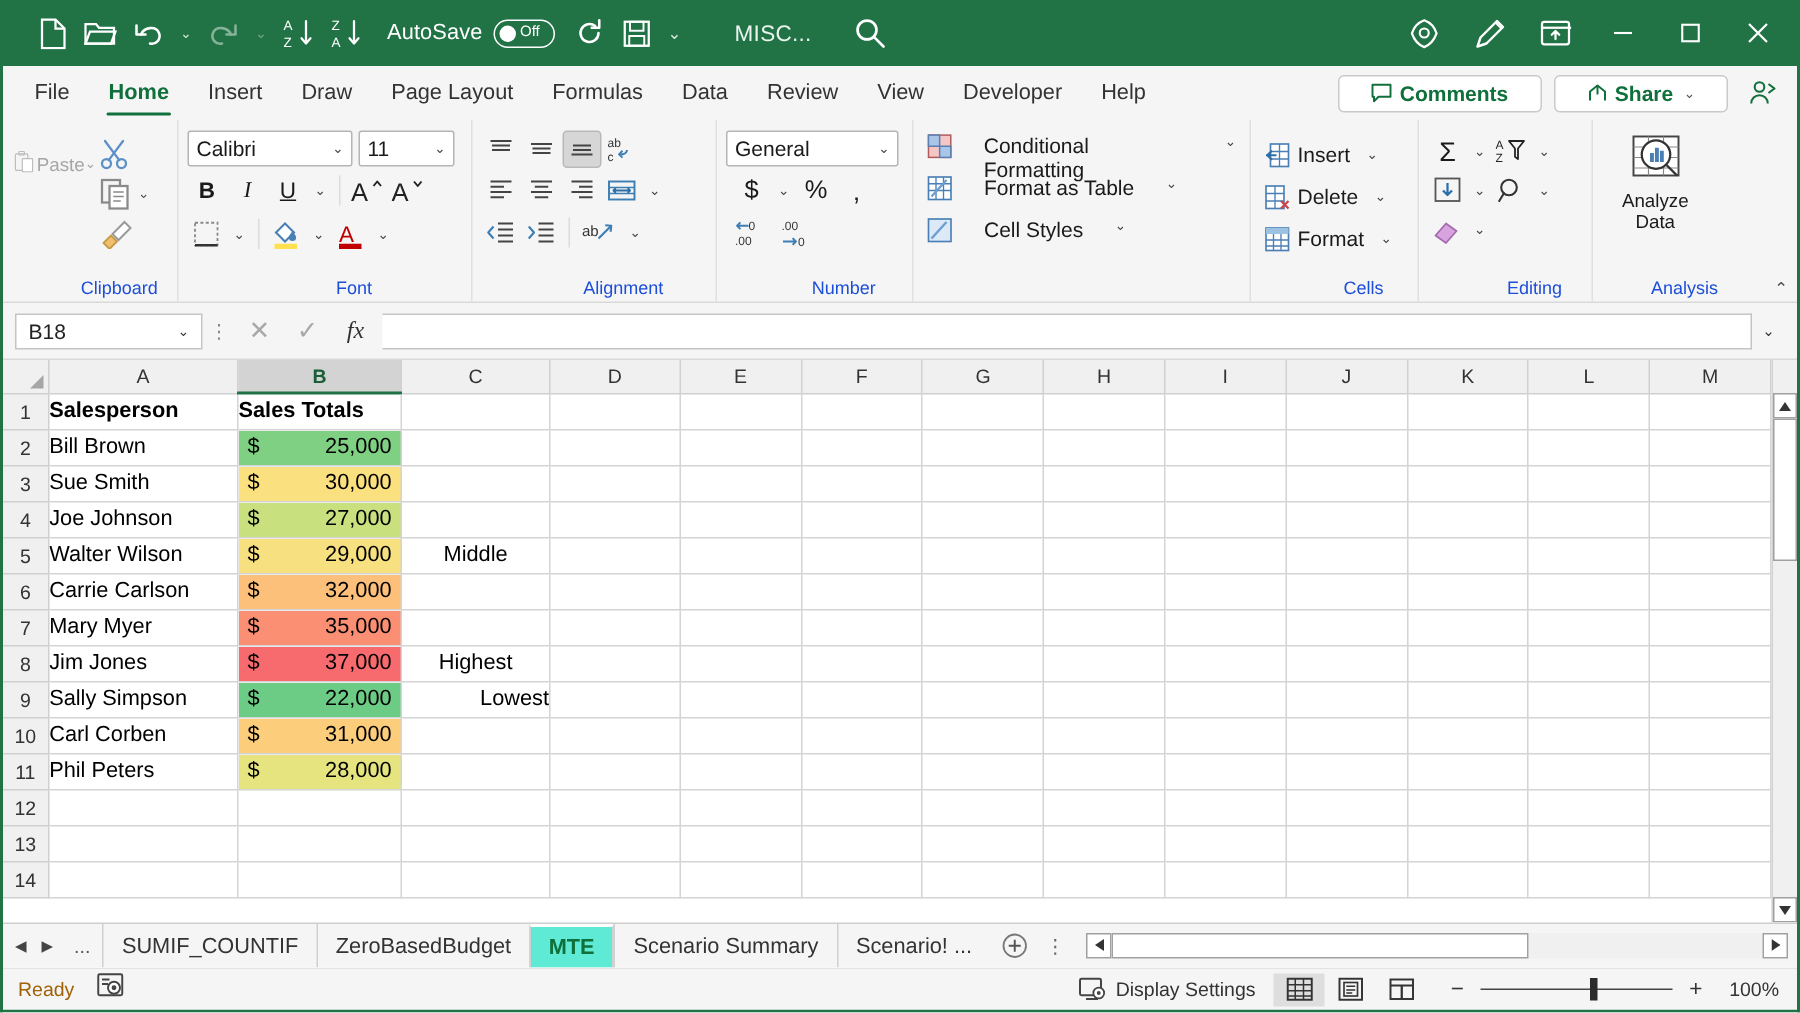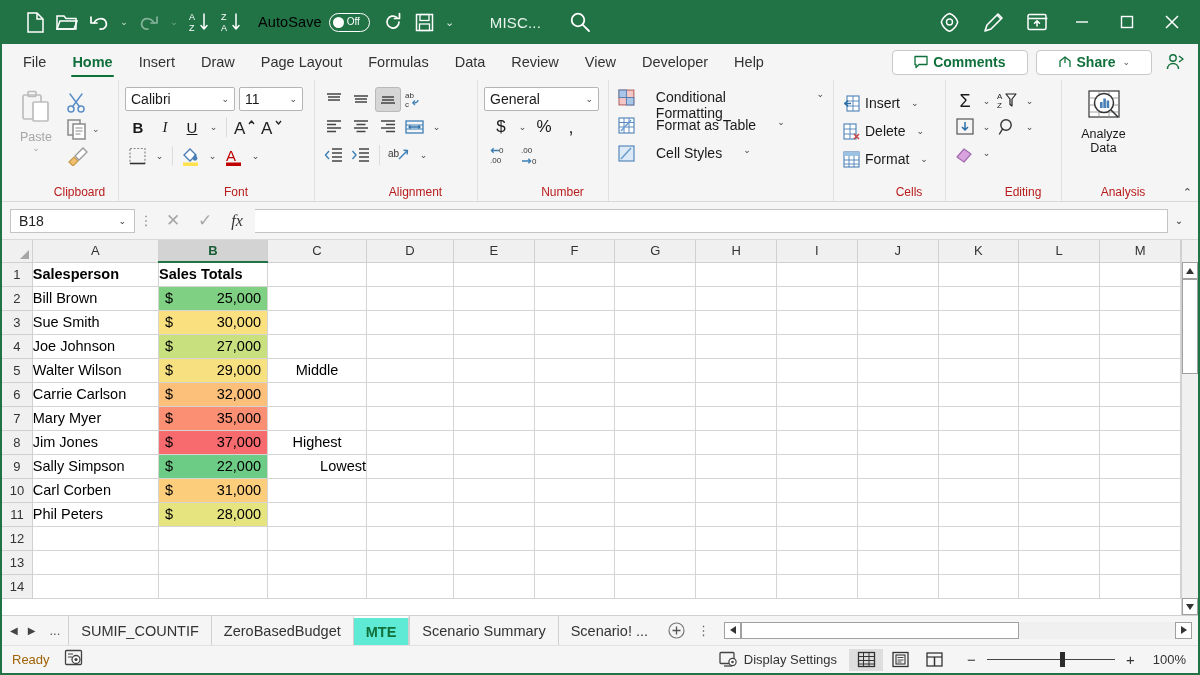--- a/index.html
+++ b/index.html
@@ -31,21 +31,21 @@
     display: flex; align-items: center; justify-content: center;
     border-radius: 3px;
   }
   .qat-btn svg { display: block; }
   .qat-caret {
     width: 16px; height: 30px;
     display: flex; align-items: center; justify-content: center;
     font-size: 9px; color: #d8e8df;
   }
   .autosave-wrap { display: flex; align-items: center; gap: 7px; margin-left: 10px; margin-right: 6px; }
-  .autosave-label { font-size: 14.5px; color: #000000; letter-spacing: .1px; }
+  .autosave-label { font-size: 14.5px; color: #ffffff; letter-spacing: .1px; }
   .toggle {
     width: 41px; height: 19px; border-radius: 10px;
     border: 1.6px solid #ffffff; background: transparent;
     display: flex; align-items: center; padding: 0 3px; gap: 3px;
   }
   .toggle .knob { width: 11px; height: 11px; border-radius: 50%; background: #fff; flex: 0 0 11px; }
   .toggle .off { font-size: 10px; color: #fff; line-height: 1; }
   .doc-title {
     font-size: 15px; color: #eaf3ee; margin-left: 32px; letter-spacing: .2px;
   }
@@ -80,25 +80,25 @@
   
   .ribbon {
     height: 122px; flex: 0 0 122px; background: #f5f5f5;
     display: flex; align-items: stretch; position: relative;
     border-bottom: 1px solid #d9d9d9;
   }
   .rgroup { display: flex; flex-direction: column; position: relative; padding: 4px 0 0; }
   .rgroup + .rgroup { border-left: 1px solid #e0e0e0; }
   .rgroup-body { flex: 1; display: flex; align-items: flex-start; padding: 3px 6px 0; }
   .rgroup-title {
-    height: 18px; font-size: 12px; color: #b91c1c; text-align: center;
+    height: 18px; font-size: 12px; color: #1d4ed8; text-align: center;
     display: flex; align-items: center; justify-content: center; position: relative; margin-left: 39px;
   }
 
-  .paste-col { display: flex; flex-direction: column; align-items: center; width: 56px; padding-top: 2px; }
+  .paste-col { display: flex; flex-direction: row; align-items: center; width: 56px; padding-top: 2px; }
   .paste-label { font-size: 12.5px; color: #a6a6a6; margin-top: 1px; }
   .mini-caret { font-size: 9px; color: #a6a6a6; line-height: 8px; }
   .clip-col { display: flex; flex-direction: column; gap: 1px; padding-top: 3px; }
   .cbtn { display: flex; align-items: center; height: 25px; padding: 0 2px; }
   .cbtn .cv { font-size: 9px; color: #555; margin-left: 4px; }
 
   .font-grid { display: flex; flex-direction: column; gap: 3px; }
   .font-row1 { display: flex; gap: 4px; }
   .fsel {
     height: 24px; border: 1px solid #b5b5b5; background: #fff; border-radius: 2px;

